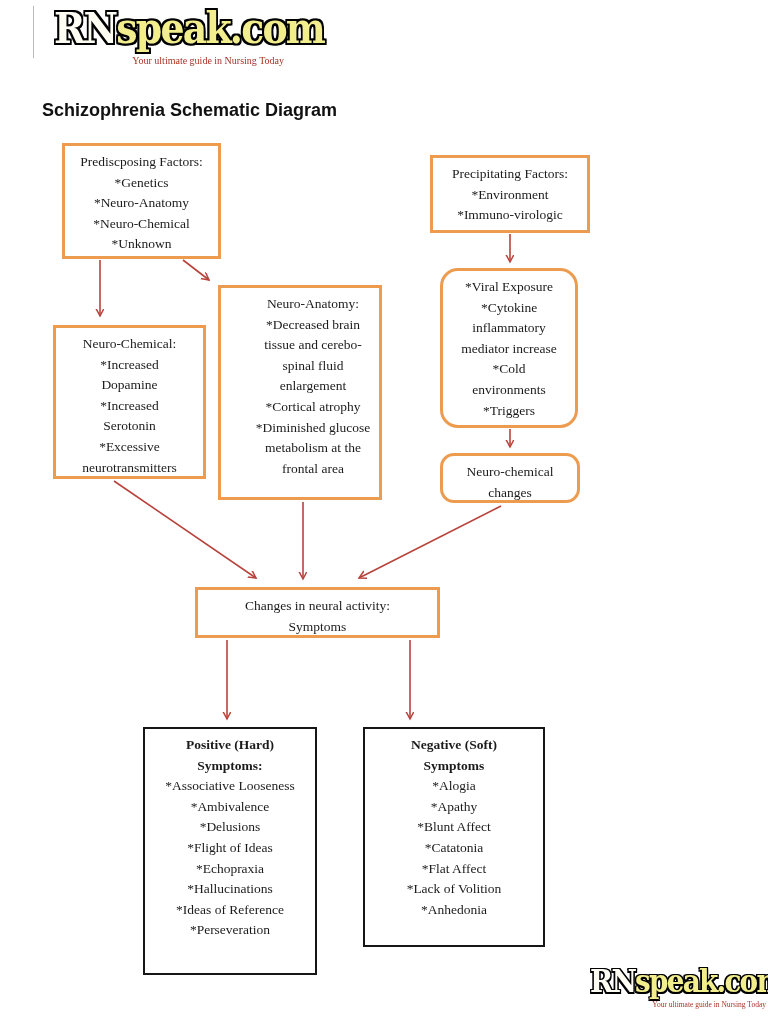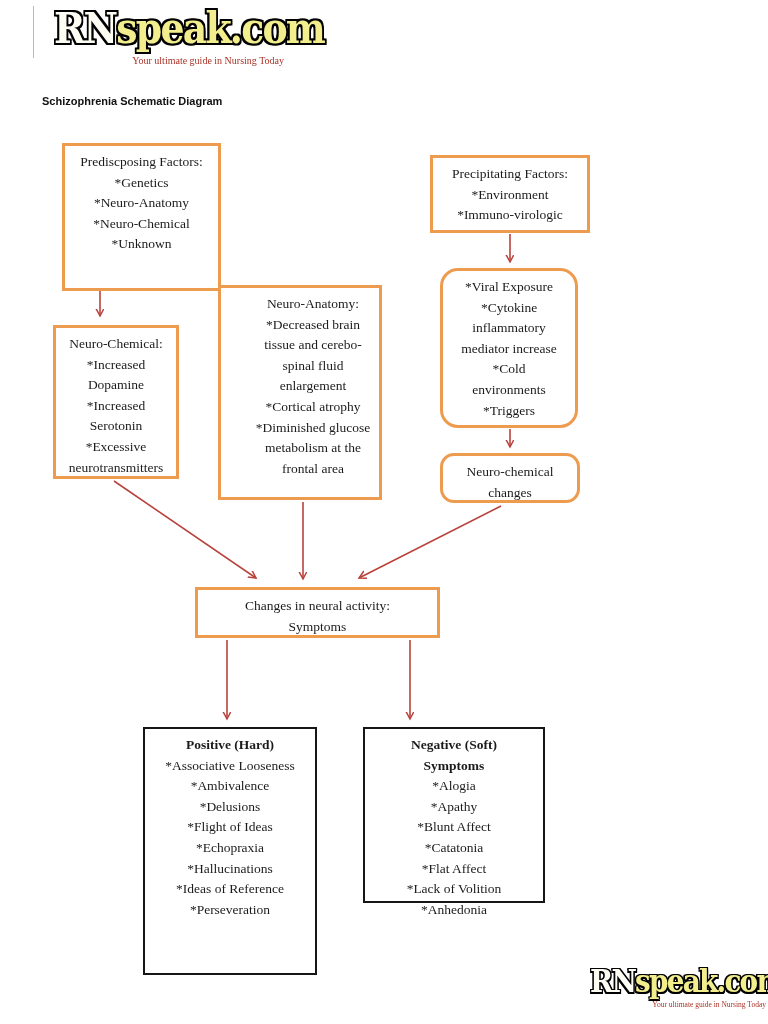--- a/index.html
+++ b/index.html
@@ -29,21 +29,21 @@
   .logo-top .logo-text{font-size:42px;}
   .logo-top .logo-tagline{font-size:10px;margin-top:5px;}
   .logo-bottom{left:590px;top:966px;width:176px;}
   .logo-bottom .logo-text{font-size:31px;
     text-shadow:-1.5px -1.5px 0 #000,1.5px -1.5px 0 #000,-1.5px 1.5px 0 #000,1.5px 1.5px 0 #000,
                 0 -1.5px 0 #000,0 1.5px 0 #000,-1.5px 0 0 #000,1.5px 0 0 #000;}
   .logo-bottom .logo-tagline{font-size:7.5px;margin-top:3px;}
   .page-title{
     position:absolute;left:42px;top:88px;
     font-family:"Liberation Sans", sans-serif;font-weight:bold;
-    font-size:11px;color:#111;
+    font-size:18px;color:#111;
   }
   .diagram{position:absolute;left:0;top:0;width:768px;height:1024px;}
   .box{
     position:absolute;text-align:center;box-sizing:border-box;
     padding:6px 2px 0 2px;font-size:13.5px;line-height:20.6px;color:#1b1b1b;
     background:#fff;
   }
   .box.orange{border:3px solid var(--orange);}
   .box.black{border:2px solid var(--black-border);}
   .box-line.bold{font-weight:bold;}
@@ -71,33 +71,33 @@
   <line x1="100" y1="260" x2="100" y2="316" stroke="#B8433C" stroke-width="1.6" marker-end="url(#ah)"></line>
       <line x1="183" y1="260" x2="209" y2="280" stroke="#B8433C" stroke-width="1.6" marker-end="url(#ah)"></line>
       <line x1="510" y1="234" x2="510" y2="262" stroke="#B8433C" stroke-width="1.6" marker-end="url(#ah)"></line>
       <line x1="510" y1="429" x2="510" y2="447" stroke="#B8433C" stroke-width="1.6" marker-end="url(#ah)"></line>
       <line x1="114" y1="481" x2="256" y2="578" stroke="#B8433C" stroke-width="1.6" marker-end="url(#ah)"></line>
       <line x1="303" y1="502" x2="303" y2="579" stroke="#B8433C" stroke-width="1.6" marker-end="url(#ah)"></line>
       <line x1="501" y1="506" x2="359" y2="578" stroke="#B8433C" stroke-width="1.6" marker-end="url(#ah)"></line>
       <line x1="227" y1="640" x2="227" y2="719" stroke="#B8433C" stroke-width="1.6" marker-end="url(#ah)"></line>
       <line x1="410" y1="640" x2="410" y2="719" stroke="#B8433C" stroke-width="1.6" marker-end="url(#ah)"></line>
     </svg>
-<div class="box orange" style="left: 62px; top: 143px; width: 159px; height: 148px; text-align: center;">
+<div class="box orange" style="left: 62px; top: 143px; width: 159px; height: 116px; text-align: center;">
       <div class="box-line">Prediscposing Factors:</div>
       <div class="box-line">*Genetics</div>
       <div class="box-line">*Neuro-Anatomy</div>
       <div class="box-line">*Neuro-Chemical</div>
       <div class="box-line">*Unknown</div>
     </div>
     <div class="box orange" style="left: 430px; top: 155px; width: 160px; height: 78px;">
       <div class="box-line">Precipitating Factors:</div>
       <div class="box-line">*Environment</div>
       <div class="box-line">*Immuno-virologic</div>
     </div>
-    <div class="box orange" style="left: 53px; top: 325px; width: 126px; height: 154px;">
+    <div class="box orange" style="left: 53px; top: 325px; width: 153px; height: 154px;">
       <div class="box-line">Neuro-Chemical:</div>
       <div class="box-line">*Increased</div>
       <div class="box-line">Dopamine</div>
       <div class="box-line">*Increased</div>
       <div class="box-line">Serotonin</div>
       <div class="box-line">*Excessive</div>
       <div class="box-line">neurotransmitters</div>
     </div>
     <div class="box orange" style="left: 218px; top: 285px; width: 164px; height: 215px; padding-left: 28px;">
       <div class="box-line">Neuro-Anatomy:</div>
@@ -122,30 +122,31 @@
     <div class="box orange" style="left: 440px; top: 453px; width: 140px; height: 50px; border-radius: 14px;">
       <div class="box-line">Neuro-chemical</div>
       <div class="box-line">changes</div>
     </div>
     <div class="box orange" style="left: 195px; top: 587px; width: 245px; height: 51px;">
       <div class="box-line">Changes in neural activity:</div>
       <div class="box-line">Symptoms</div>
     </div>
     <div class="box black" style="left: 143px; top: 727px; width: 174px; height: 248px;">
       <div class="box-line bold">Positive (Hard)</div>
+      <div class="box-line bold">Symptoms:</div>
       <div class="box-line">*Associative Looseness</div>
       <div class="box-line">*Ambivalence</div>
       <div class="box-line">*Delusions</div>
       <div class="box-line">*Flight of Ideas</div>
       <div class="box-line">*Echopraxia</div>
       <div class="box-line">*Hallucinations</div>
       <div class="box-line">*Ideas of Reference</div>
       <div class="box-line">*Perseveration</div>
     </div>
-    <div class="box black" style="left: 363px; top: 727px; width: 182px; height: 176px;">
+    <div class="box black" style="left: 363px; top: 727px; width: 182px; height: 220px;">
       <div class="box-line bold">Negative (Soft)</div>
       <div class="box-line bold">Symptoms</div>
       <div class="box-line">*Alogia</div>
       <div class="box-line">*Apathy</div>
       <div class="box-line">*Blunt Affect</div>
       <div class="box-line">*Catatonia</div>
       <div class="box-line">*Flat Affect</div>
       <div class="box-line">*Lack of Volition</div>
       <div class="box-line">*Anhedonia</div>
     </div>

